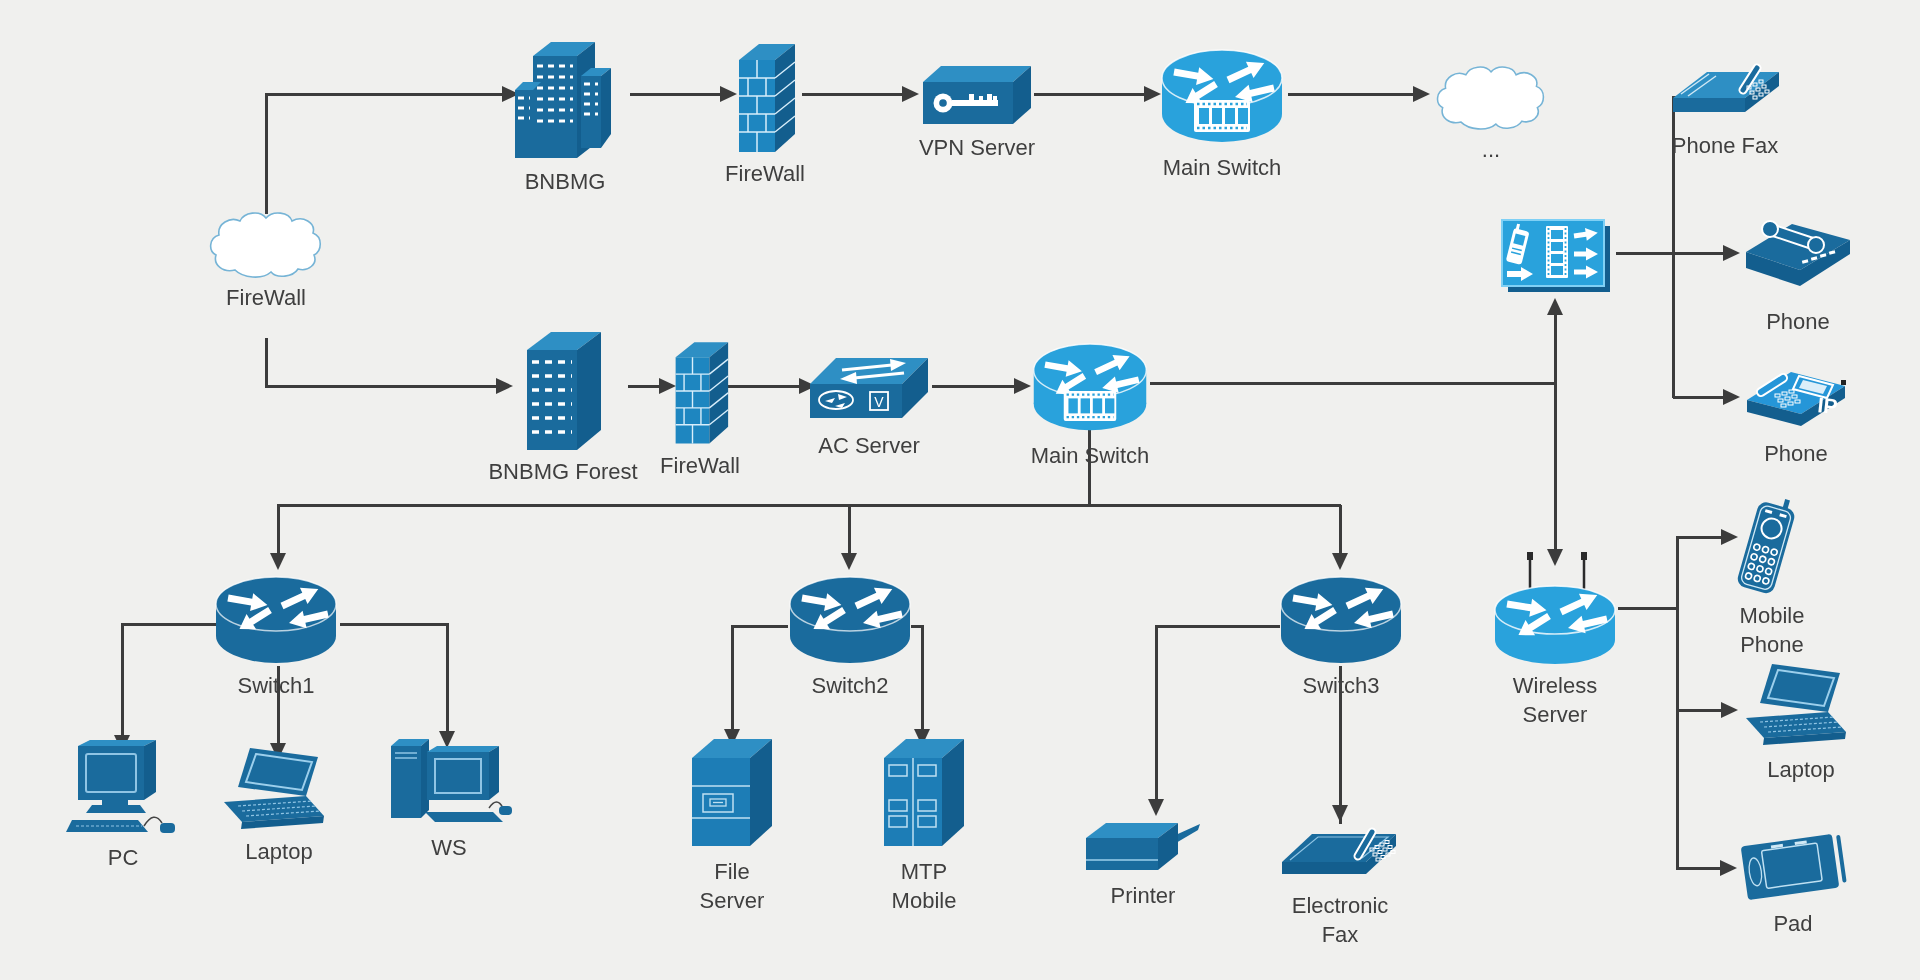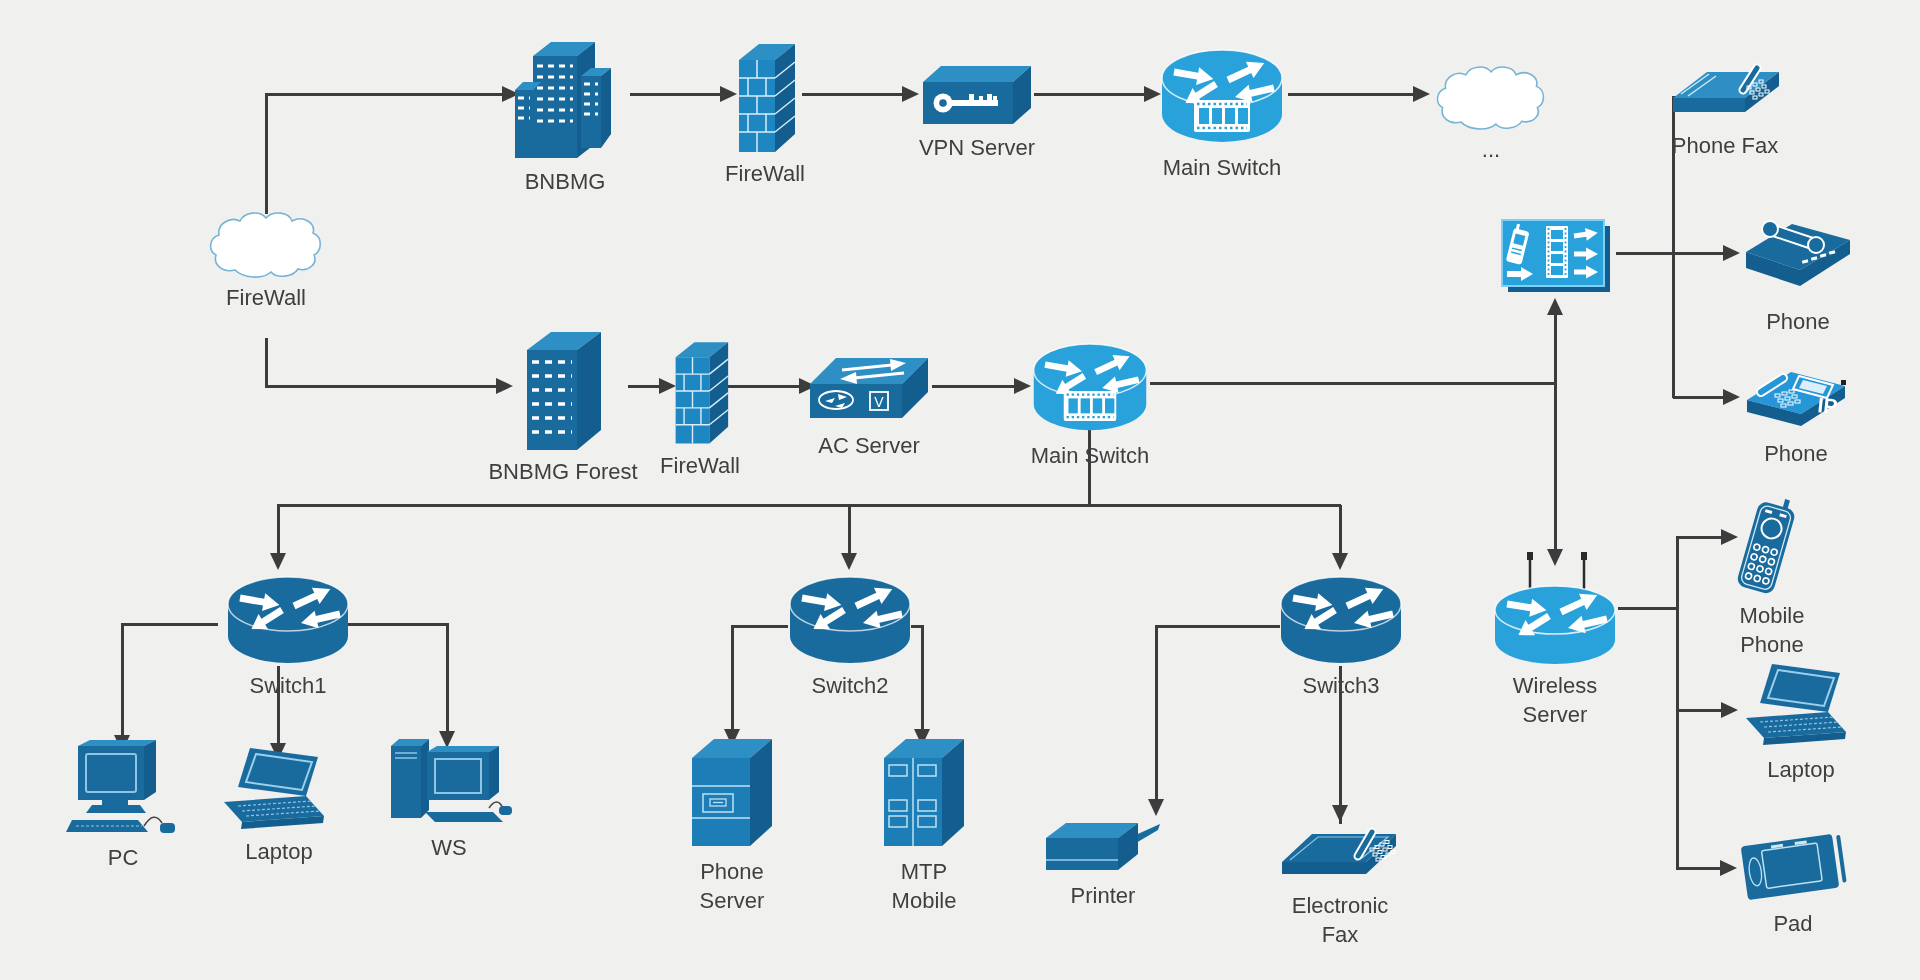--- a/index.html
+++ b/index.html
@@ -386,21 +386,21 @@
         <rect class="f-light" x="18" y="8" width="10" height="16"></rect>
       <rect class="f-light" x="31" y="8" width="10" height="16"></rect>
         <rect class="f-light" x="44" y="8" width="10" height="16"></rect>
       <line x1="3" y1="4" x2="53" y2="4" stroke="var(--light)" stroke-width="2.5" stroke-dasharray="2.5 3"></line>
       <line x1="3" y1="28" x2="53" y2="28" stroke="var(--light)" stroke-width="2.5" stroke-dasharray="2.5 3"></line>
     </g>
   </svg>
   <div class="label">Main Switch</div>
 </div>
 
-<div class="node" style="left:224px;top:576px;width:128px">
+<div class="node" style="left:212px;top:576px;width:128px">
   <svg width="126" height="90" viewBox="0 0 126 90">
     <ellipse class="f-dark" cx="63" cy="60" rx="60" ry="27"></ellipse>
     <rect class="f-dark" x="3" y="28" width="120" height="32"></rect>
     <ellipse class="f-dark" cx="63" cy="28" rx="60" ry="27" style="stroke:rgba(255,255,255,.7);stroke-width:1.5"></ellipse>
     <g class="aw">
       <polygon transform="translate(15,22) rotate(10)" points="0,-3.5 24,-3.5 24,-9 40,0 24,9 24,3.5 0,3.5"></polygon>
       <polygon transform="translate(69,30) rotate(-25)" points="0,-3.5 24,-3.5 24,-9 40,0 24,9 24,3.5 0,3.5"></polygon>
       <polygon transform="translate(115,38) rotate(167)" points="0,-3.5 24,-3.5 24,-9 40,0 24,9 24,3.5 0,3.5"></polygon>
       <polygon transform="translate(57,34) rotate(148)" points="0,-3.5 22,-3.5 22,-9 36,0 22,9 22,3.5 0,3.5"></polygon>
     </g>
@@ -491,42 +491,42 @@
   <svg width="92" height="118" viewBox="0 0 92 118">
     <polygon class="f-mid" points="6,24 28,5 86,5 64,24"></polygon>
     <rect class="f-srv" x="6" y="24" width="58" height="88"></rect>
     <polygon class="f-side" points="64,24 86,5 86,92 64,112"></polygon>
     <line x1="6" y1="52" x2="64" y2="52" stroke="#bfe0f2" stroke-width="1.3"></line>
     <line x1="6" y1="84" x2="64" y2="84" stroke="#bfe0f2" stroke-width="1.3"></line>
     <rect x="17" y="60" width="30" height="18" fill="none" stroke="#bfe0f2" stroke-width="1.5"></rect>
     <rect x="24" y="65" width="16" height="7" fill="none" stroke="#bfe0f2" stroke-width="1.3"></rect>
     <line x1="27" y1="68.5" x2="37" y2="68.5" stroke="#bfe0f2" stroke-width="1.3"></line>
   </svg>
-  <div class="label">Phone Server</div>
+  <div class="label">File Server</div>
 </div>
 
 <div class="node" style="left:876px;top:734px;width:96px">
   <svg width="92" height="118" viewBox="0 0 92 118">
     <polygon class="f-mid" points="6,24 28,5 86,5 64,24"></polygon>
     <rect class="f-srv" x="6" y="24" width="58" height="88"></rect>
     <polygon class="f-side" points="64,24 86,5 86,92 64,112"></polygon>
     <line x1="35" y1="24" x2="35" y2="112" stroke="#bfe0f2" stroke-width="1.5"></line>
     <g fill="none" stroke="#bfe0f2" stroke-width="1.5">
       <rect x="11" y="31" width="18" height="11"></rect>
         <rect x="40" y="31" width="18" height="11"></rect>
       <rect x="11" y="66" width="18" height="11"></rect>
         <rect x="40" y="66" width="18" height="11"></rect>
       <rect x="11" y="82" width="18" height="11"></rect>
         <rect x="40" y="82" width="18" height="11"></rect>
     </g>
   </svg>
   <div class="label">MTP Mobile</div>
 </div>
 
-<div class="node" style="left:1040px;top:818px;width:126px">
+<div class="node" style="left:1080px;top:818px;width:126px">
   <svg width="122" height="58" viewBox="0 0 122 58">
     <polygon class="f-dark" points="78,24 118,6 116,12 82,32"></polygon>
     <polygon class="f-mid" points="4,20 24,5 96,5 76,20"></polygon>
     <rect class="f-dark" x="4" y="20" width="72" height="32"></rect>
     <polygon class="f-side" points="76,20 96,5 96,36 76,52"></polygon>
     <line x1="4" y1="42" x2="76" y2="42" stroke="#9ccfec" stroke-width="1.3"></line>
   </svg>
   <div class="label">Printer</div>
 </div>
 

